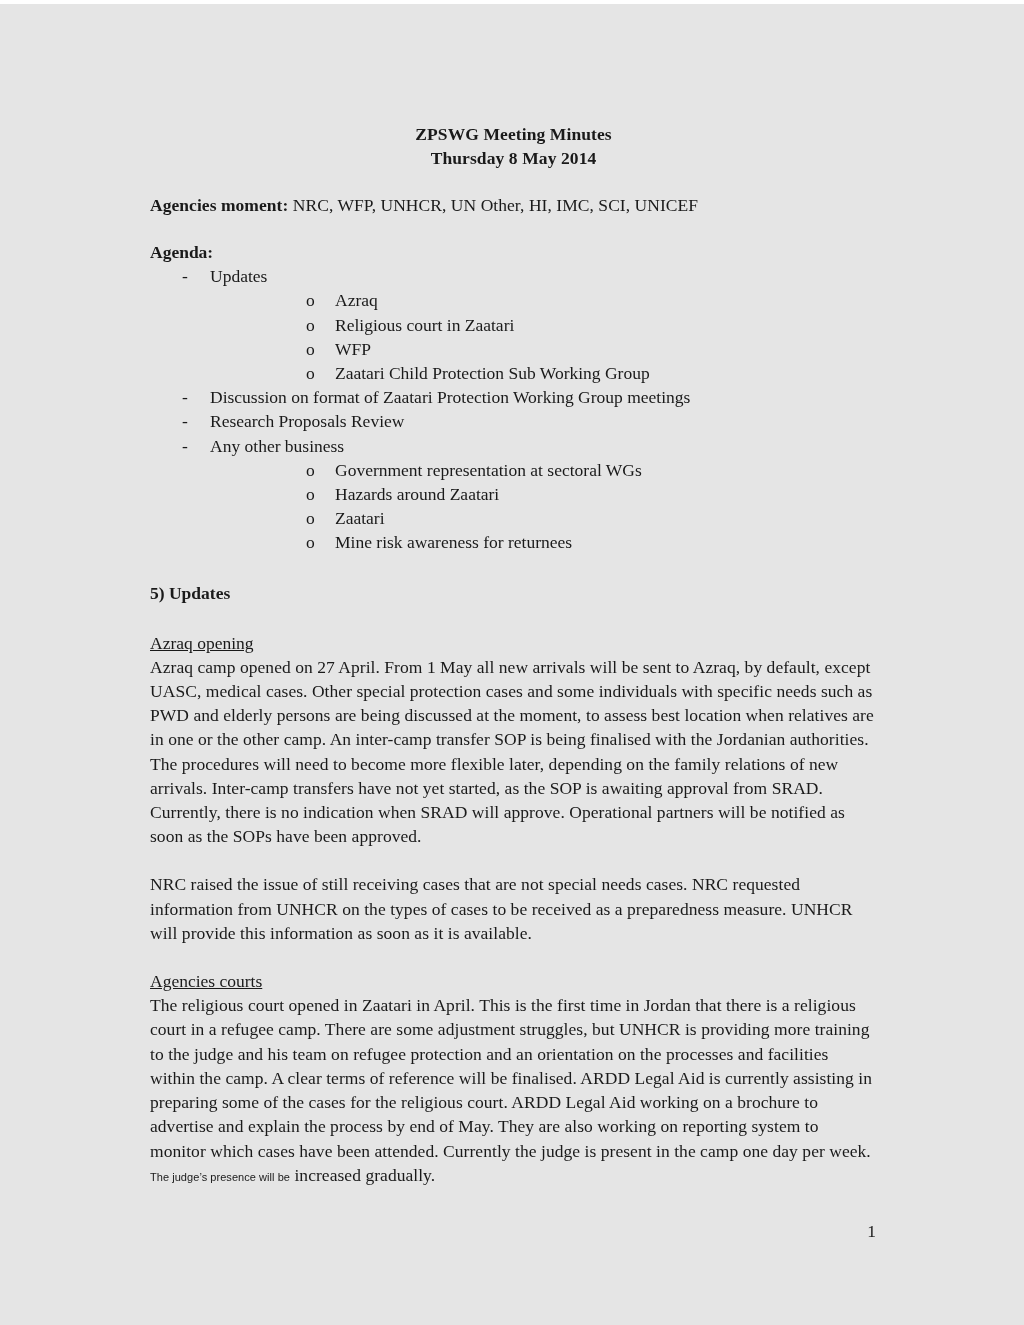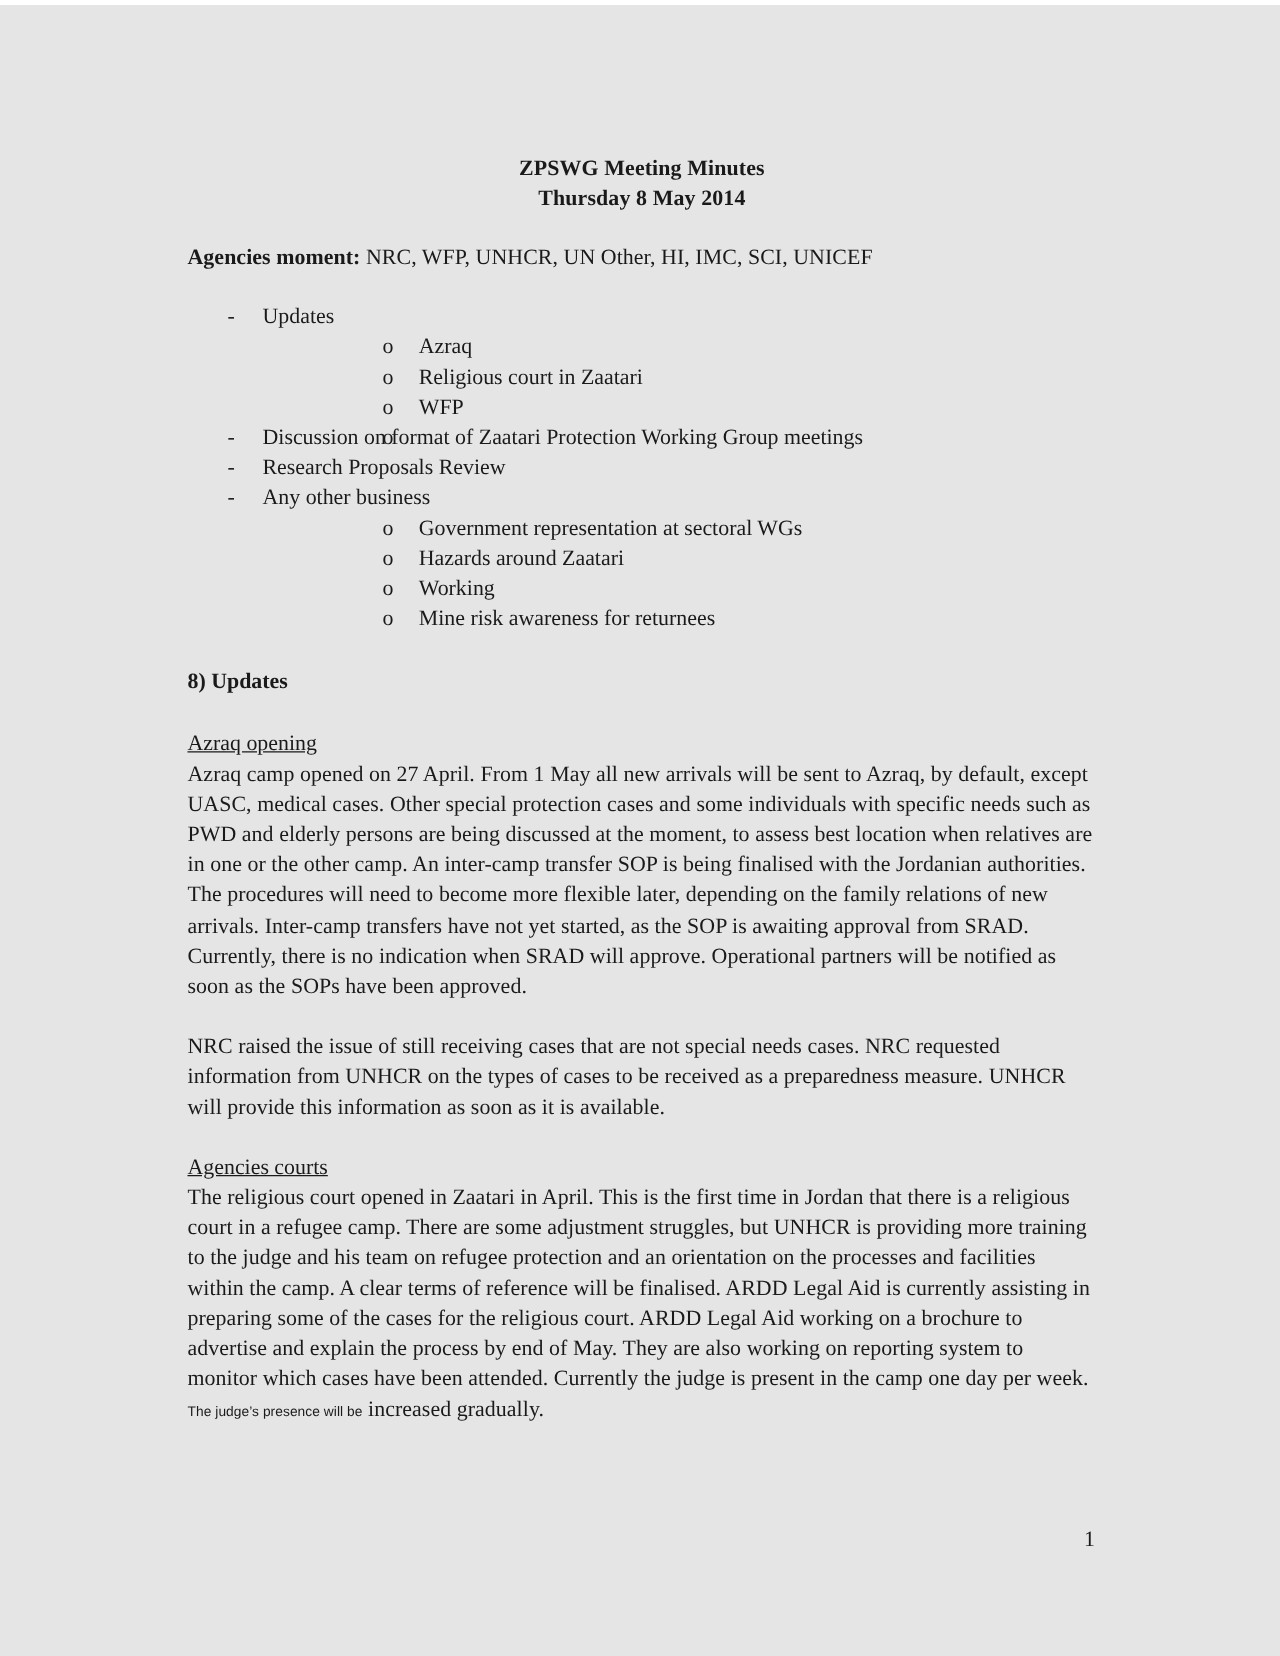--- a/index.html
+++ b/index.html
@@ -114,20 +114,21 @@
       <div>ZPSWG Meeting Minutes</div>
       <div>Thursday 8 May 2014</div>
     </div>
 
     <div class="spacer-md"></div>
 
     <div class="para"><span class="bold">Agencies moment:</span><span> NRC, WFP, UNHCR, UN Other, HI, IMC, SCI, UNICEF</span></div>
 
     <div class="spacer-md"></div>
 
+    <div class="section-heading">Agenda:</div>
 
     <ul class="agenda-l1">
 
       <li class="l1">
         <span class="bullet-dash">-</span>
         <span>Updates</span>
         <ul class="agenda-l2">
           <li class="l2">
             <span class="bullet-circle">o</span>
             <span>Azraq</span>
@@ -135,20 +136,21 @@
           <li class="l2">
             <span class="bullet-circle">o</span>
             <span>Religious court in Zaatari</span>
           </li>
           <li class="l2">
             <span class="bullet-circle">o</span>
             <span>WFP</span>
           </li>
           <li class="l2">
             <span class="bullet-circle">o</span>
+            <span>Zaatari Child Protection Sub Working Group</span>
           </li>
         </ul>
       </li>
 
       <li class="l1">
         <span class="bullet-dash">-</span>
         <span>Discussion on format of Zaatari Protection Working Group meetings</span>
       </li>
 
       <li class="l1">
@@ -163,34 +165,34 @@
           <li class="l2">
             <span class="bullet-circle">o</span>
             <span>Government representation at sectoral WGs</span>
           </li>
           <li class="l2">
             <span class="bullet-circle">o</span>
             <span>Hazards around Zaatari</span>
           </li>
           <li class="l2">
             <span class="bullet-circle">o</span>
-            <span>Working</span>
+            <span>Zaatari</span>
           </li>
           <li class="l2">
             <span class="bullet-circle">o</span>
             <span>Mine risk awareness for returnees</span>
           </li>
         </ul>
       </li>
 
     </ul>
 
     <div class="spacer-lg"></div>
 
-    <div class="section-heading">8) Updates</div>
+    <div class="section-heading">5) Updates</div>
 
     <div class="spacer-lg"></div>
 
     <div class="sub-heading">Azraq opening</div>
     <div class="para">Azraq camp opened on 27 April. From 1 May all new arrivals will be sent to Azraq, by default, except UASC, medical cases. Other special protection cases and some individuals with specific needs such as PWD and elderly persons are being discussed at the moment, to assess best location when relatives are in one or the other camp. An inter-camp transfer SOP is being finalised with the Jordanian authorities. The procedures will need to become more flexible later, depending on the family relations of new arrivals. Inter-camp transfers have not yet started, as the SOP is awaiting approval from SRAD. Currently, there is no indication when SRAD will approve. Operational partners will be notified as soon as the SOPs have been approved.</div>
 
     <div class="spacer-sm"></div>
 
     <div class="para">NRC raised the issue of still receiving cases that are not special needs cases. NRC requested information from UNHCR on the types of cases to be received as a preparedness measure. UNHCR will provide this information as soon as it is available.</div>
 

